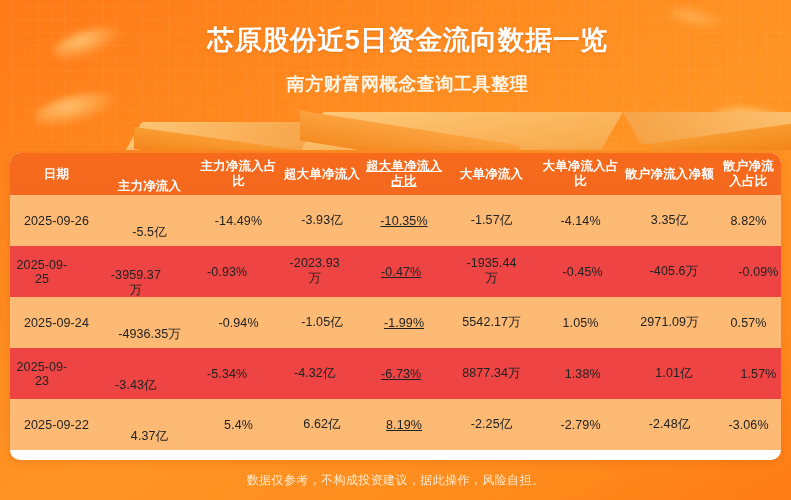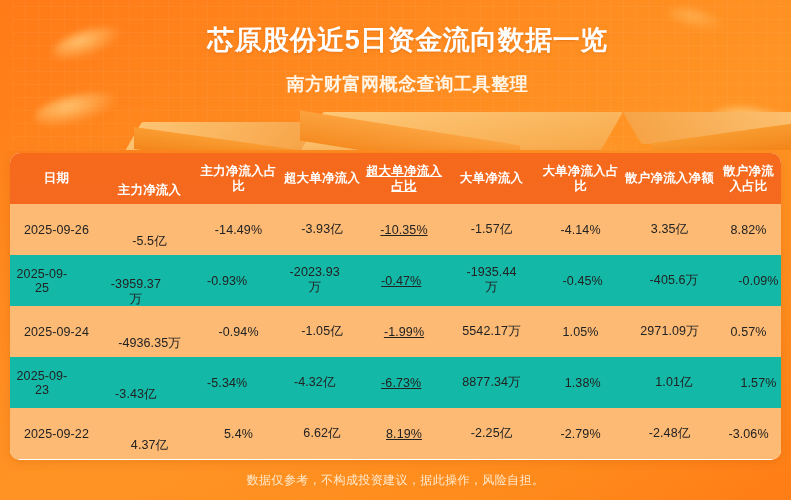--- a/index.html
+++ b/index.html
@@ -98,21 +98,21 @@
   
   .card {
     position:absolute; left:10px; top:153px; width:771px; height:307px;
     border-radius:10px;
     overflow:hidden;
     background:#ffffff;
     box-shadow:0 2px 10px rgba(160,60,0,.18);
   }
   .thead {
     display:flex;
-    height:51px;
+    height:42px;
     background:linear-gradient(180deg,#f76a1c,#f4691f);
     color:#ffffff;
   }
   .thead .cell {
     font-size:12.5px;
     font-weight:bold;
     line-height:1.18;
     letter-spacing:.2px;
   }
   .cell {
@@ -133,21 +133,21 @@
   .tbody { position:relative; }
   .trow {
     display:flex;
     height:51px;
     font-size:12.5px;
     color:#222222;
     position:relative;
     z-index:2;
   }
   .trow.odd  { background:#fdba74; }
-  .trow.even { background:#14b8a6;gap:30px; }
+  .trow.even { background:#ef4444;gap:30px; }
   .trow .cell { letter-spacing:.1px; }
 
   
   .watermark {
     position:absolute; left:270px; top:52px;
     width:420px; height:110px;
     z-index:1;
     pointer-events:none;
     text-align:center;
   }

